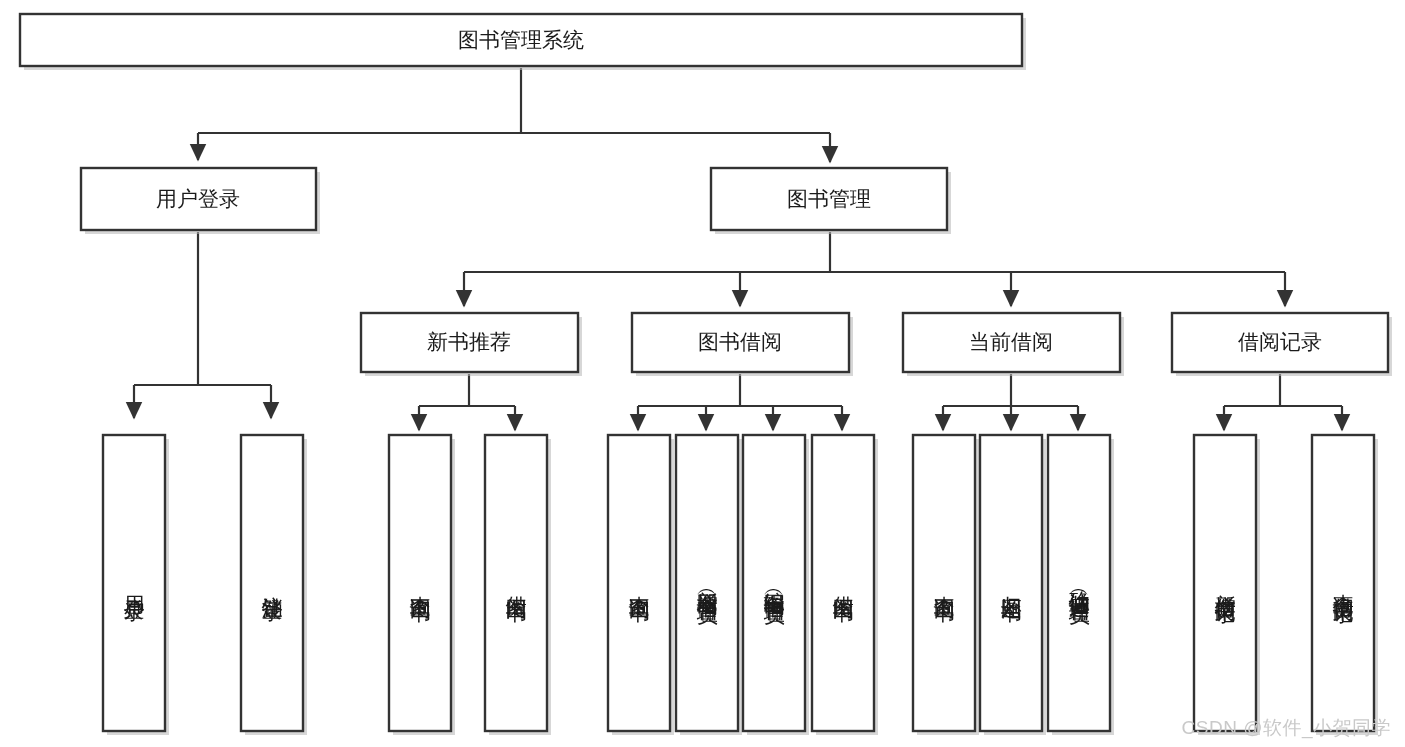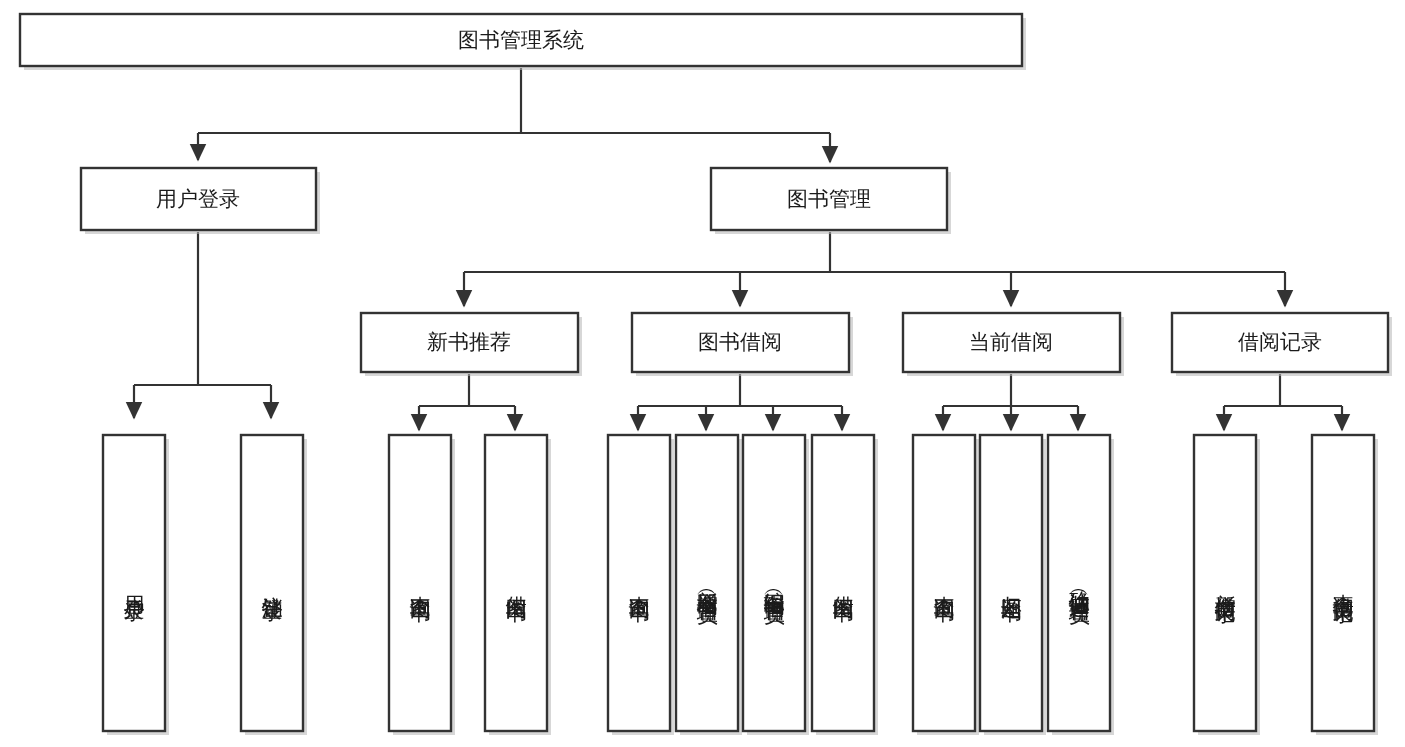--- a/index.html
+++ b/index.html
@@ -297,13 +297,14 @@
       <rect class="node-box-shadow" x="1316" y="439" width="62" height="296"></rect>
       <rect class="node-box" x="1312" y="435" width="62" height="296"></rect>
       <foreignObject x="1312" y="435" width="62" height="296">
         <div xmlns="http://www.w3.org/1999/xhtml" class="leaf-fo-inner">
           <div class="leaf-text">查询借阅记录</div>
         </div>
       </foreignObject>
     </g>
   </svg>
 
+  <div id="watermark">CSDN @软件_小贺同学</div>
 </div>
 
 </body></html>

